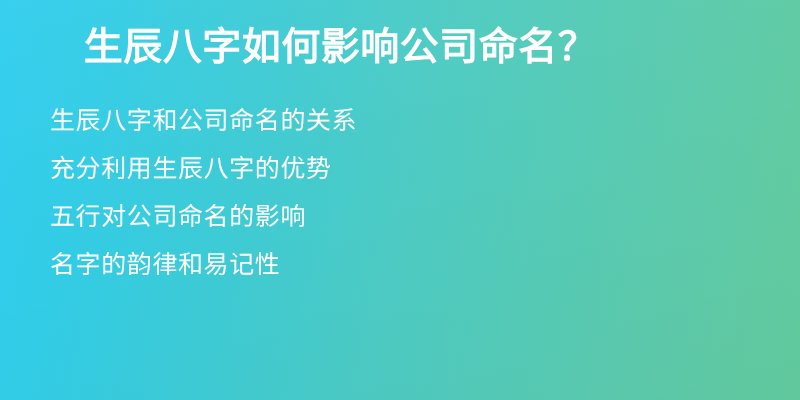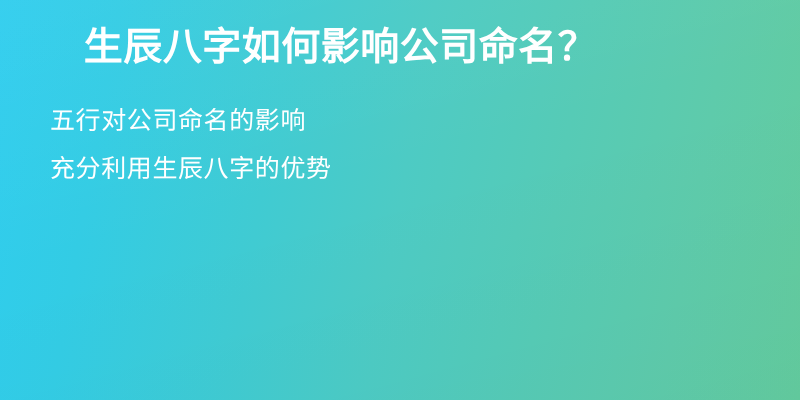--- a/index.html
+++ b/index.html
@@ -87,18 +87,20 @@
 </style>
 </head>
 <body>
 
 <div id="poster">
   <div id="content">
 
     <h1 class="poster-title">生辰八字如何影响公司命名？</h1>
 
     <ul class="topic-list">
+      <li class="topic-item">生辰八字和公司命名的关系</li>
+      <li class="topic-item">充分利用生辰八字的优势</li>
       <li class="topic-item">五行对公司命名的影响</li>
-      <li class="topic-item">充分利用生辰八字的优势</li>
+      <li class="topic-item">名字的韵律和易记性</li>
     </ul>
 
   </div>
 </div>
 
 </body></html>

